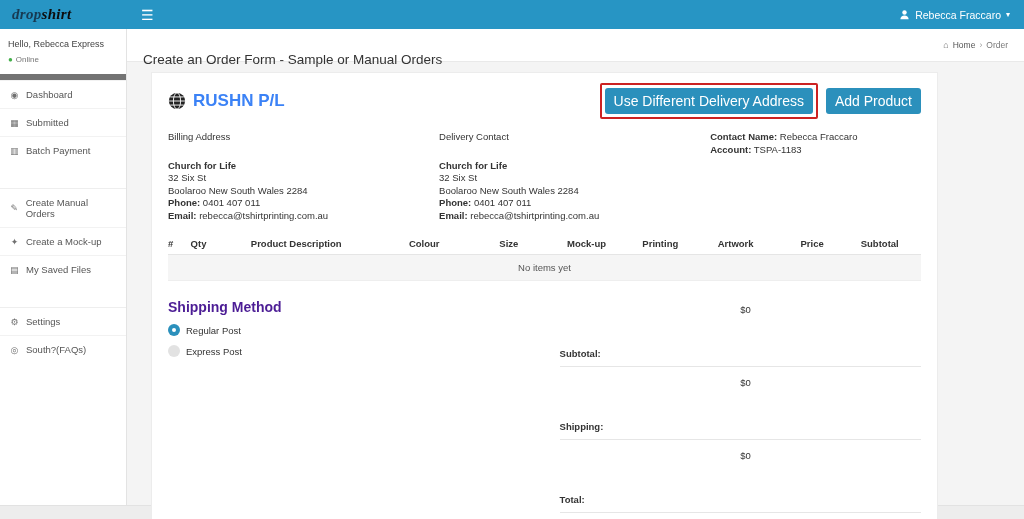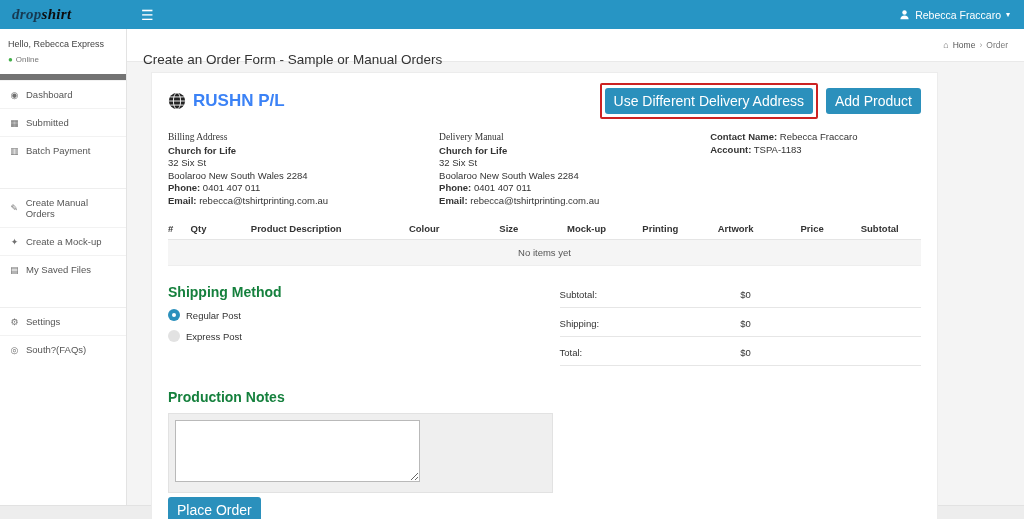--- a/index.html
+++ b/index.html
@@ -48,44 +48,44 @@
   .company-name { font-size:17px; font-weight:600; color:#3b82f6; margin-left:7px; }
   .header-buttons { margin-left:auto; display:flex; align-items:center; gap:8px; }
   .btn { background:#2b90bc; color:#fff; border:none; border-radius:3px;
     font-size:14px; padding:5px 9px; cursor:pointer; font-family:inherit; }
   .annotation { border:2px solid #cc2222; padding:3px; border-radius:2px; }
 
   
   .addresses { display:flex; margin-top:12px; font-size:9.5px; line-height:12.5px; color:#333; }
   .addr-col { flex:0 0 36%; }
   .contact-col { flex:1; }
-  .addr-label { margin-bottom:1px;font-family:Liberation Serif, serif; }
+  .addr-label { margin-bottom:16px; }
   b { font-weight:bold; }
 
   
   .items-table { margin-top:16px; }
   .thead { display:grid; grid-template-columns:3% 8% 21% 12% 9% 10% 10% 11% 8% 8%;
     font-size:9.5px; font-weight:bold; padding-bottom:5px; border-bottom:1px solid #e5e5e5; }
   .empty-row { background:#f5f5f5; text-align:center; font-size:9.5px; color:#555;
     padding:7px 0; border-bottom:1px solid #eee; }
 
   
   .ship-totals { display:flex; margin-top:18px; }
   .ship-col { flex:0 0 52%; }
-  .section-title { font-size:14px; font-weight:600; color:#15803d; }
+  .section-title { font-size:14px; font-weight:600; color:#4c1d95; }
   .radio-row { display:flex; align-items:center; margin-top:9px; font-size:9.5px; cursor:pointer; }
   .radio { width:12px; height:12px; border-radius:50%; background:#e2e2e2;
     display:inline-block; margin-right:6px; position:relative; }
   .radio.checked { background:#2b90bc; }
   .radio.checked::after { content:""; position:absolute; left:4px; top:4px;
     width:4px; height:4px; border-radius:50%; background:#fff; }
   .totals-col { flex:1; padding-top:2px; }
   .total-row { display:flex; font-size:9.5px; padding:3px 0 7px 0;
     border-bottom:1px solid #e6e6e6; margin-bottom:7px; }
-  .total-label { flex:0 0 50%; font-weight:normal; }
+  .total-label { flex:0 0 50%; font-weight:bold;margin-top:44px; }
   .total-value { flex:1; }
 
   
   .notes { margin-top:16px; }
   .notes-panel { margin-top:8px; width:385px; height:80px; background:#efefef;
     border:1px solid #e2e2e2; padding:6px; }
   .notes-panel textarea { width:245px; height:62px; border:1px solid #b9b9b9;
     background:#fff; resize:both; font-family:inherit; font-size:10px; padding:3px; }
 
   
@@ -185,21 +185,21 @@
         <div class="addresses">
           <div class="addr-col">
             <div class="addr-label">Billing Address</div>
             <div><b>Church for Life</b></div>
             <div>32 Six St</div>
             <div>Boolaroo New South Wales 2284</div>
             <div><b>Phone:</b> <span>0401 407 011</span></div>
             <div><b>Email:</b> <span>rebecca@tshirtprinting.com.au</span></div>
           </div>
           <div class="addr-col">
-            <div class="addr-label">Delivery Manual</div>
+            <div class="addr-label">Delivery Contact</div>
             <div><b>Church for Life</b></div>
             <div>32 Six St</div>
             <div>Boolaroo New South Wales 2284</div>
             <div><b>Phone:</b> <span>0401 407 011</span></div>
             <div><b>Email:</b> <span>rebecca@tshirtprinting.com.au</span></div>
           </div>
           <div class="contact-col">
             <div><b>Contact Name:</b> <span>Rebecca Fraccaro</span></div>
             <div><b>Account:</b> <span>TSPA-1183</span></div>
           </div>

